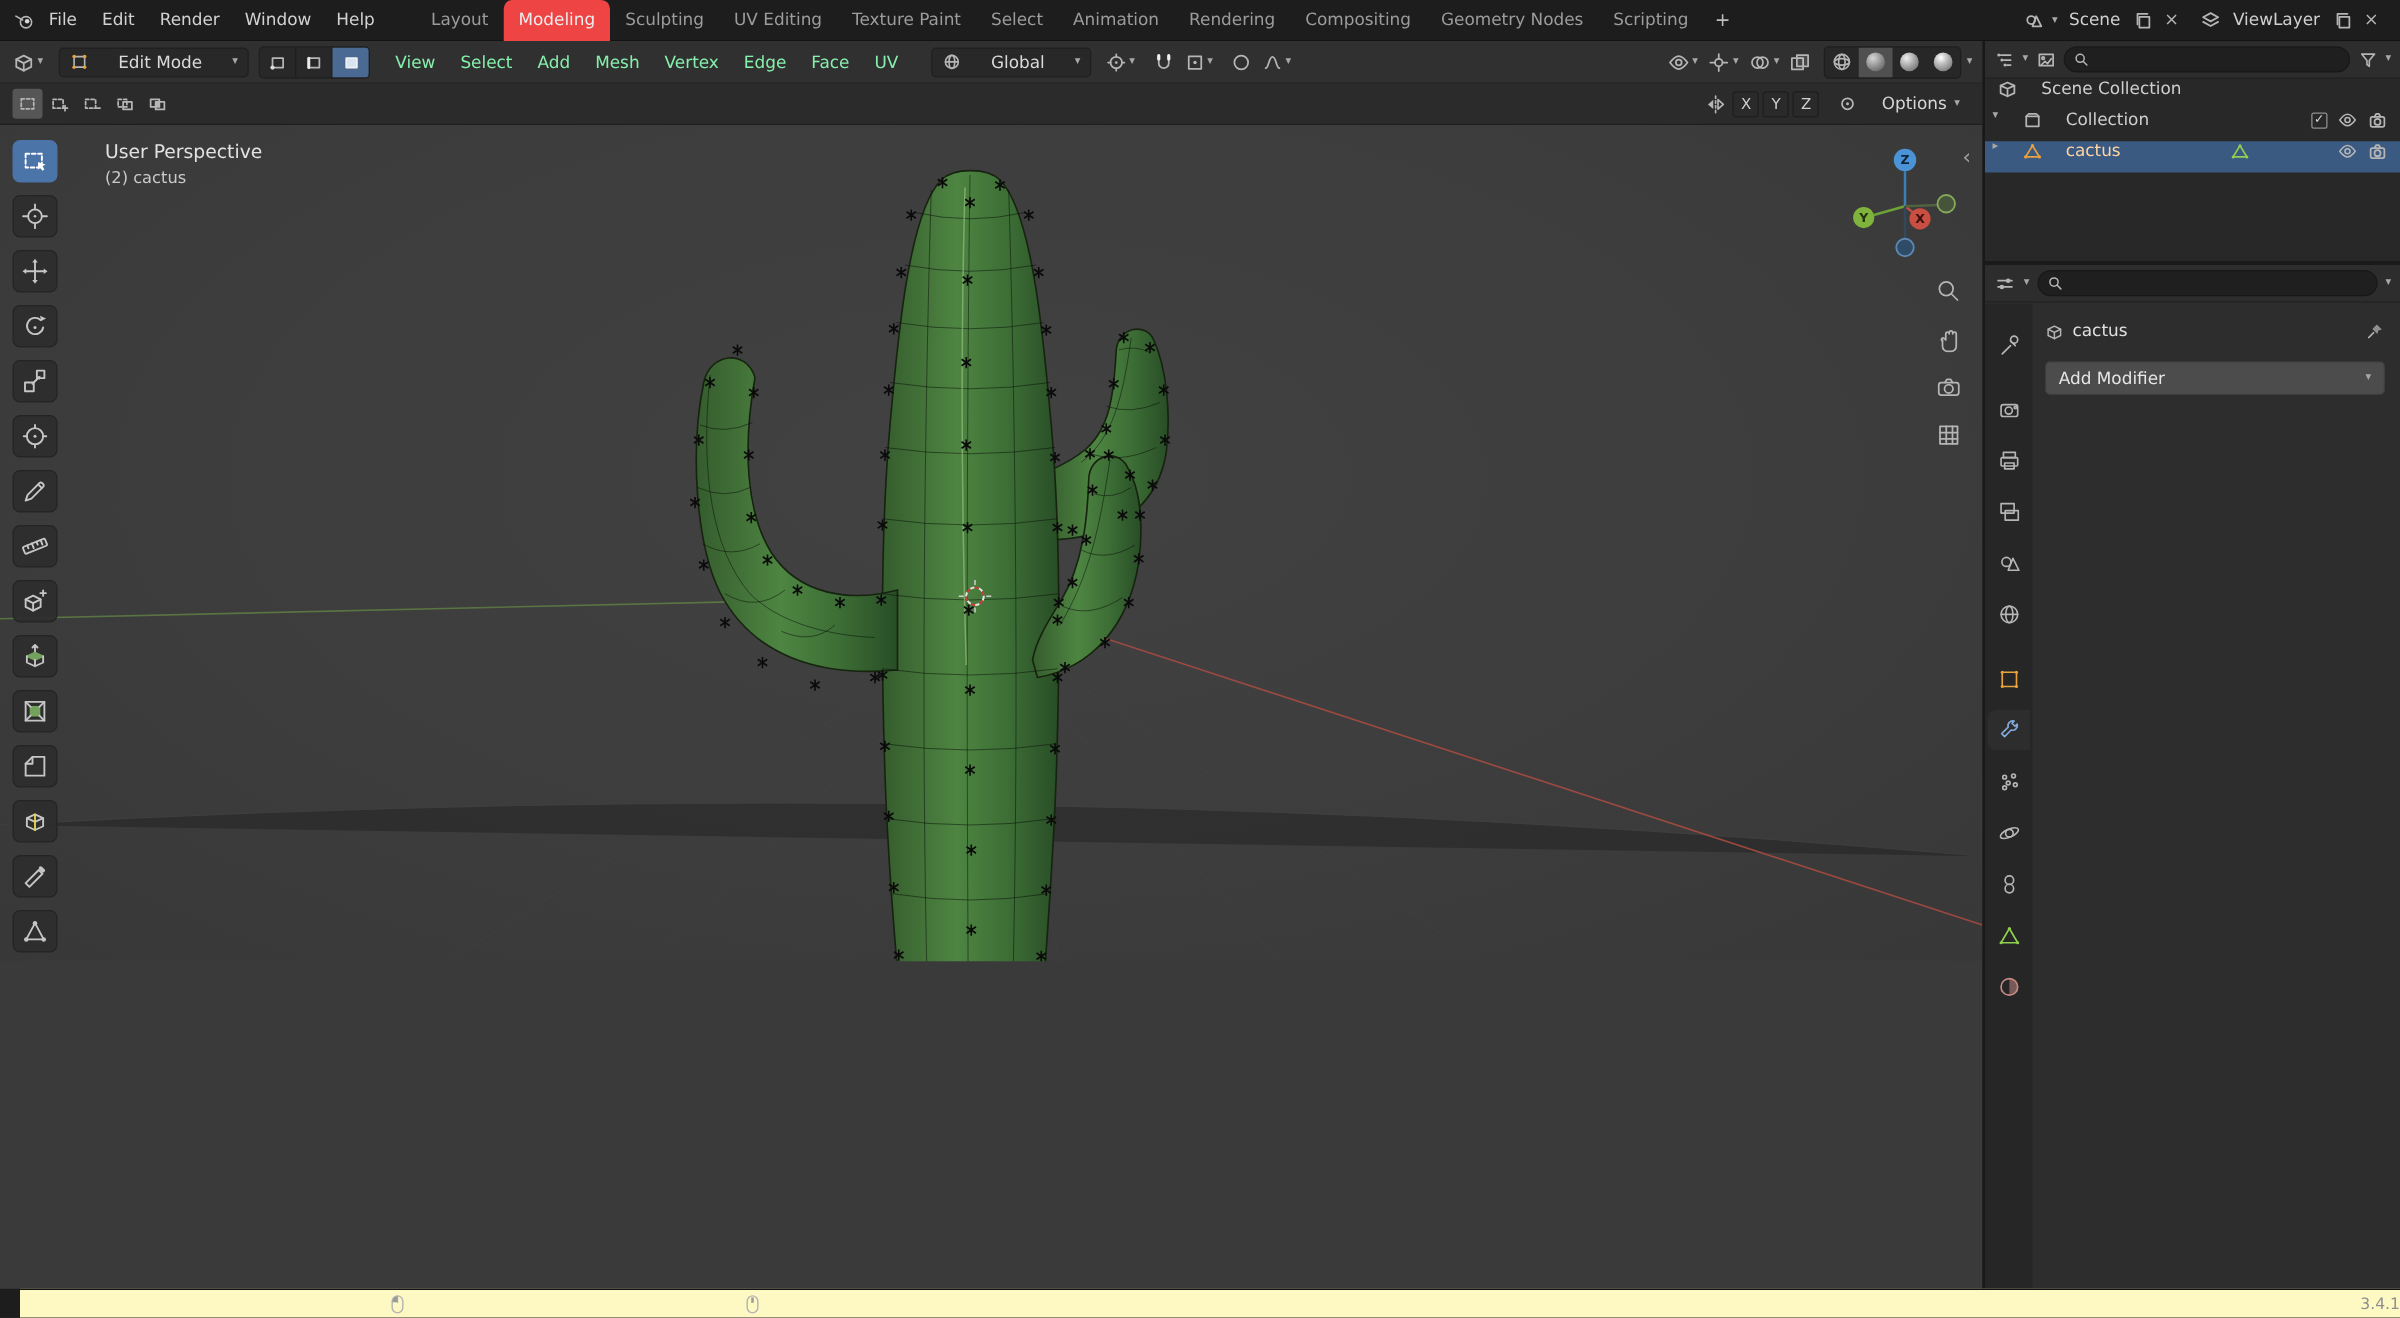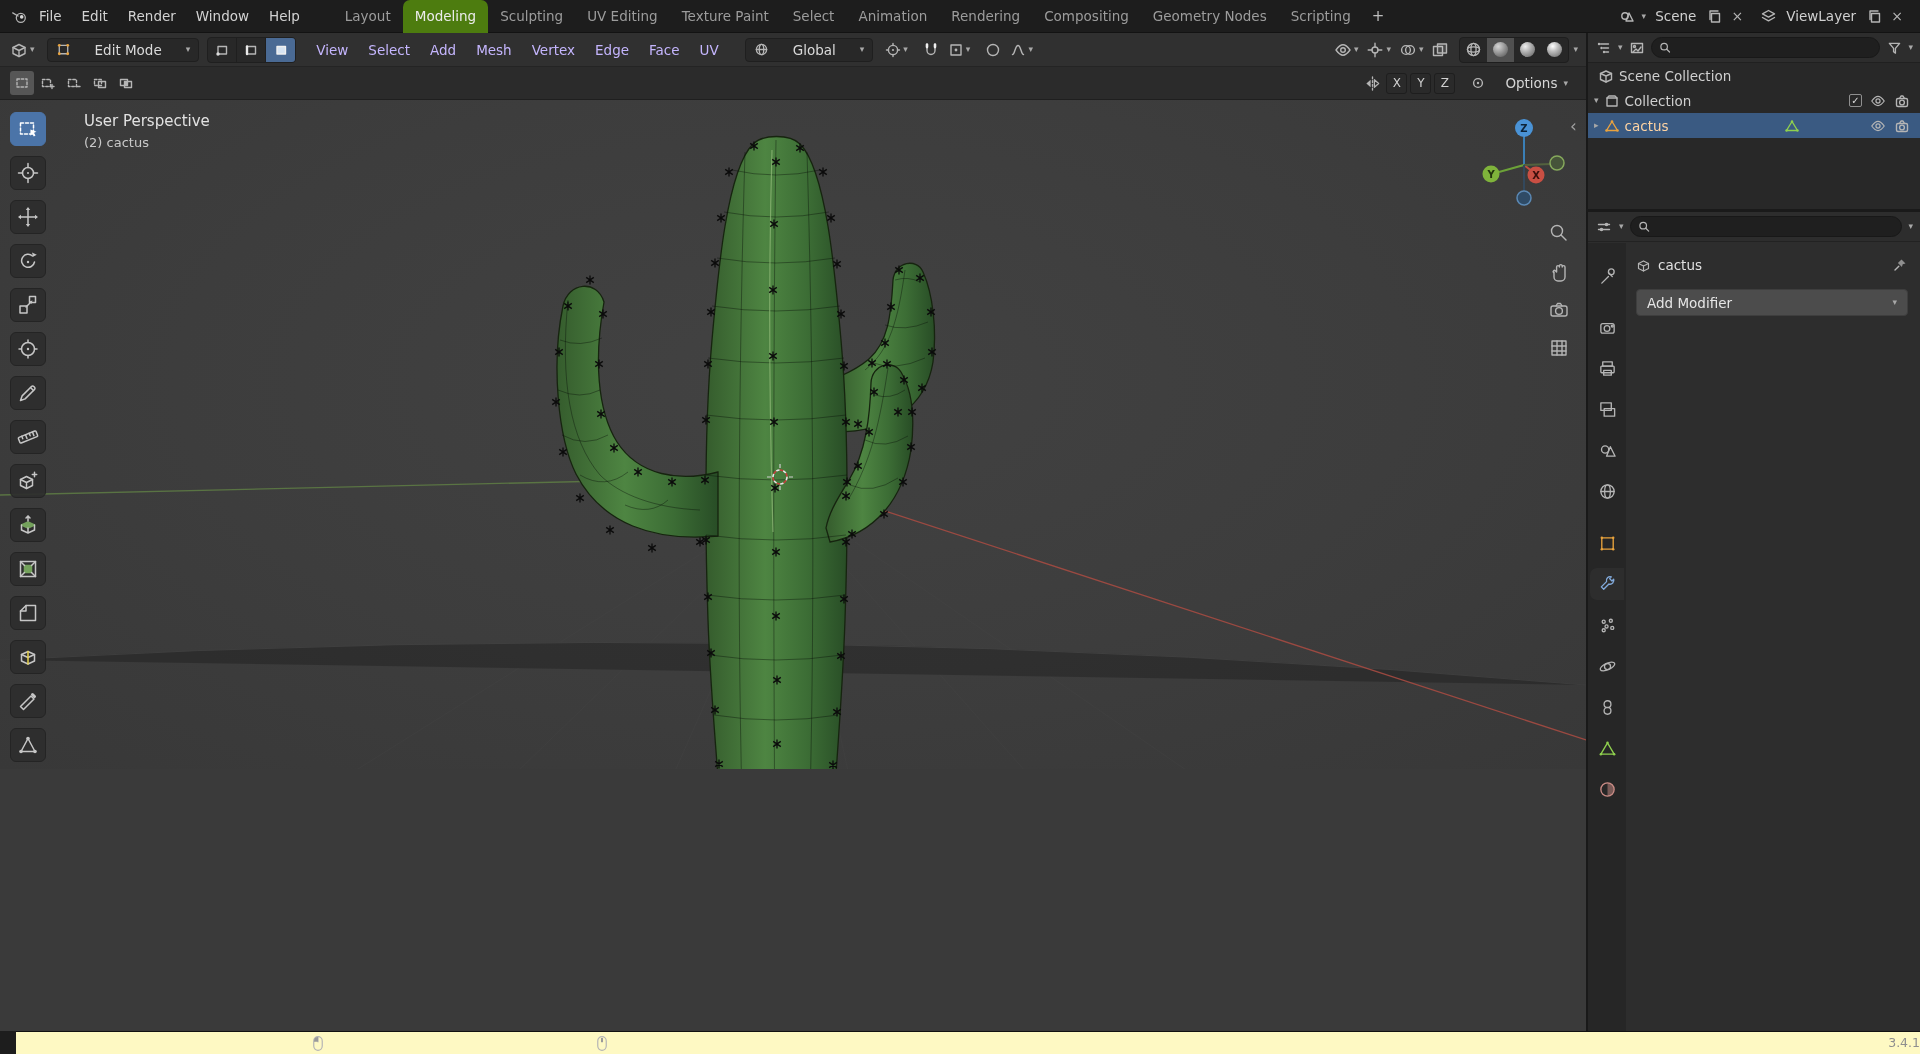--- a/index.html
+++ b/index.html
@@ -7,33 +7,33 @@
   font-family:"DejaVu Sans","Liberation Sans",sans-serif;color:#d4d4d4;font-size:14px}
 .ic{stroke:#c6c6c6;fill:none;stroke-width:1.5;stroke-linecap:round;stroke-linejoin:round;display:block}
 .ic2{stroke:#b5b5b5;fill:none;stroke-width:1.4;stroke-linecap:round;stroke-linejoin:round;display:block}
 .caret{font-size:9px;color:#a8a8a8;line-height:1}
 
 #topbar{position:absolute;left:0;top:0;width:1920px;height:33px;background:#1d1d1d;
   border-bottom:1px solid #131313;display:flex;align-items:center;padding:0 10px;gap:2px}
 .menu{padding:4px 9px;color:#d2d2d2;font-size:13.5px;border-radius:4px;white-space:nowrap}
 #ws-tabs{display:flex;align-items:stretch;height:33px;margin-left:22px}
 .tab{display:flex;align-items:center;padding:0 12px;color:#9c9c9c;font-size:13.5px;white-space:nowrap;border-radius:7px 7px 0 0}
-.tab.active{background:#4d7c0f;color:#ececec}
+.tab.active{background:#ef4444;color:#ececec}
 .tab.add{color:#bdbdbd;font-size:15px;padding:0 9px}
 #tb-right{margin-left:auto;display:flex;align-items:center;gap:5px;padding-right:4px}
 .tb-field{display:flex;align-items:center;gap:6px;color:#d0d0d0;font-size:13.5px;padding:2px 4px}
 .mini-btn{display:flex;align-items:center;justify-content:center;width:18px;height:18px;border-radius:3px}
 
 #viewport{position:absolute;left:0;top:33px;width:1586px;height:998px;background:#3a3a3a}
 #vp-header{height:34px;background:#303030;border-bottom:1px solid #242424;display:flex;align-items:center;padding:0 8px;gap:4px}
 #vp-tools{height:33px;background:#2b2b2b;border-bottom:1px solid #1f1f1f;display:flex;align-items:center;padding:0 10px}
 #vp-canvas{position:relative;width:1586px;height:669px;overflow:hidden;
   background:radial-gradient(ellipse at 50% 42%,#424242 0%,#3d3d3d 55%,#383838 100%)}
 .dd{display:flex;align-items:center;gap:24px;background:#282828;border:1px solid #1f1f1f;border-radius:4px;padding:3px 8px;color:#dadada;font-size:13.5px;white-space:nowrap}
-.vmenu{padding:4px 8px;color:#c4b5fd;font-size:13.5px;border-radius:4px;white-space:nowrap}
+.vmenu{padding:4px 8px;color:#86efac;font-size:13.5px;border-radius:4px;white-space:nowrap}
 .hbtn{display:flex;align-items:center;justify-content:center;min-width:22px;height:24px;border-radius:3px;gap:2px;padding:0 2px}
 .segmented{display:flex;background:#282828;border:1px solid #1f1f1f;border-radius:4px;overflow:hidden}
 .seg{width:29px;height:24px;display:flex;align-items:center;justify-content:center;border-right:1px solid #1f1f1f}
 .seg:last-child{border-right:none}
 .seg.active{background:#4a6a94}
 .shgroup{display:flex;background:#272727;border:1px solid #1e1e1e;border-radius:4px;overflow:hidden}
 .shbtn{width:27px;height:24px;display:flex;align-items:center;justify-content:center}
 .shbtn.active{background:#505050}
 .ball{width:15px;height:15px;border-radius:50%}
 .ball.solid{background:radial-gradient(circle at 35% 30%,#d6d6d6,#8a8a8a 55%,#4f4f4f)}
@@ -54,21 +54,21 @@
 #vp-label .l1{font-size:15px;color:#e2e2e2}
 #vp-label .l2{font-size:13px;color:#c9c9c9}
 #gizmo{position:absolute;left:1478px;top:14px;z-index:5}
 .navbtn{position:absolute;left:1546px;width:26px;height:26px;display:flex;align-items:center;justify-content:center;z-index:5}
 #collapse{position:absolute;left:1570px;top:16px;color:#9f9f9f;font-size:17px;z-index:5}
 
 #outliner{position:absolute;left:1586px;top:33px;width:334px;height:176px;background:#282828;border-left:2px solid #191919}
 #outliner-header{height:30px;background:#2d2d2d;border-bottom:1px solid #202020;display:flex;align-items:center;padding:0 7px;gap:5px}
 .search{flex:1;height:21px;background:#1f1f1f;border:1px solid #181818;border-radius:11px;display:flex;align-items:center;padding:0 7px;gap:5px}
 .search input{background:none;border:none;outline:none;color:#ccc;width:100%;font-size:12px;font-family:inherit}
-.orow{height:25px;display:flex;align-items:center;padding:0 6px;gap:5px;font-size:13.5px;color:#cfcfcf}
+.orow{height:25px;display:flex;align-items:flex-start;padding:0 6px;gap:19px;font-size:13.5px;color:#cfcfcf}
 .orow.selected{background:#3a5a82}
 .orow.selected .oname{color:#ffd4a3}
 .ricons{margin-left:auto;display:flex;align-items:center;gap:8px;padding-right:4px}
 .cbx{width:13px;height:13px;border:1px solid #8f8f8f;border-radius:2px;font-size:10px;color:#dcdcdc;display:flex;align-items:center;justify-content:center;line-height:1}
 #divider{position:absolute;left:1586px;top:209px;width:334px;height:3px;background:#1a1a1a}
 #properties{position:absolute;left:1586px;top:212px;width:334px;height:819px;background:#2d2d2d;border-left:2px solid #191919}
 #prop-header{height:30px;border-bottom:1px solid #222;display:flex;align-items:center;padding:0 7px;gap:6px}
 #prop-tabs{position:absolute;left:0;top:31px;width:38px;bottom:0;background:#262626;display:flex;flex-direction:column;align-items:center;padding-top:16px}
 .ptab{width:34px;height:32px;display:flex;align-items:center;justify-content:center;border-radius:7px 0 0 7px;margin-bottom:9px;flex:none}
 .ptab.gap{margin-top:11px}

